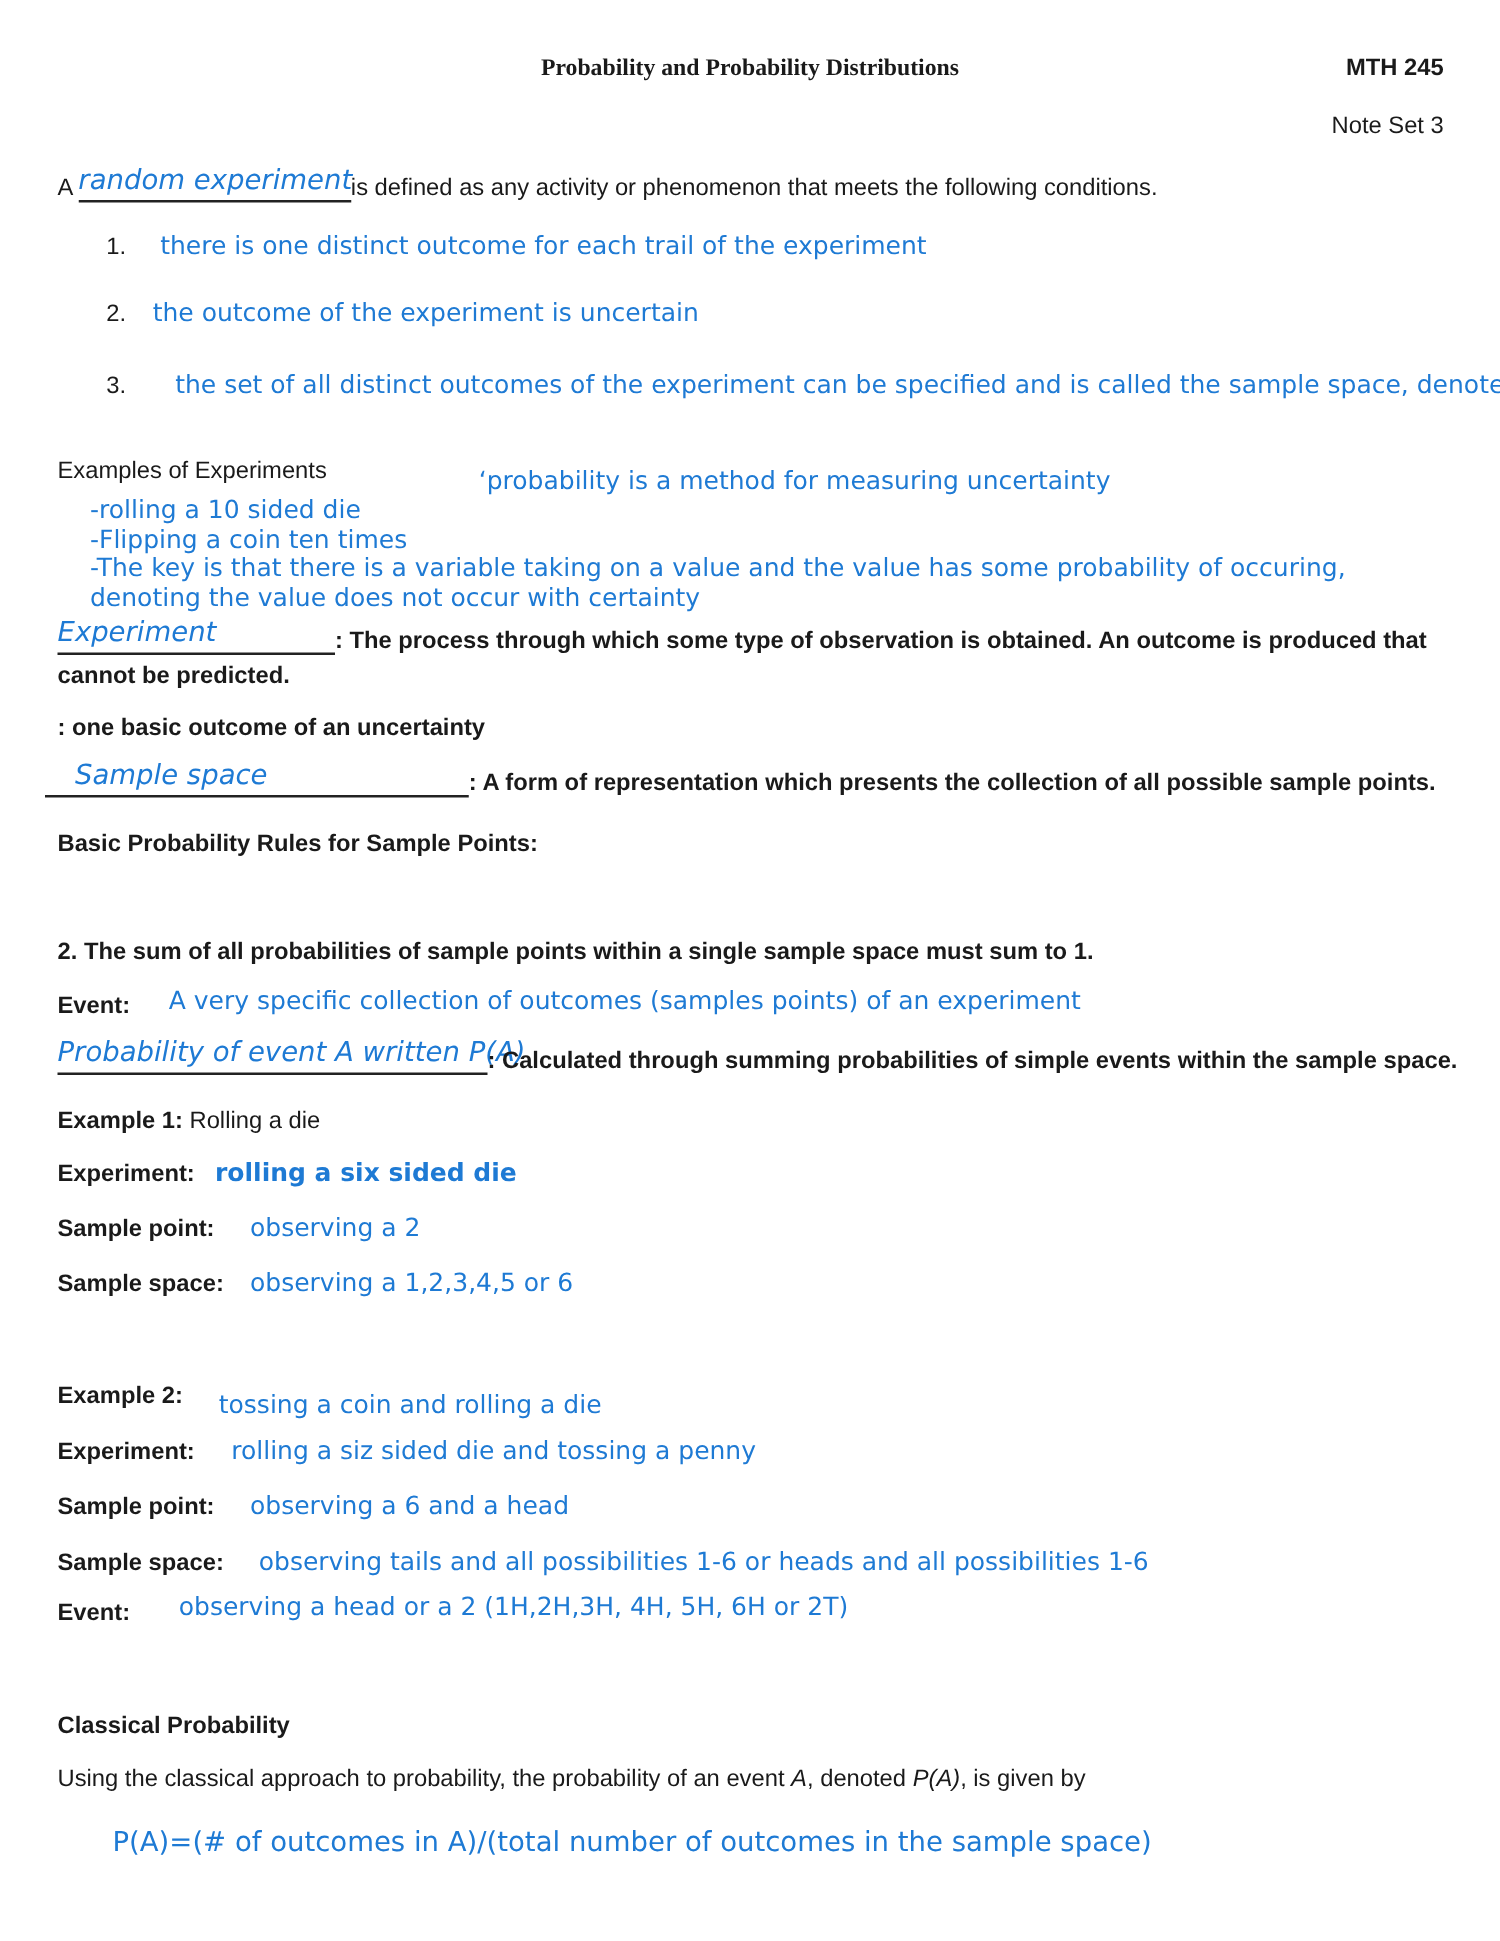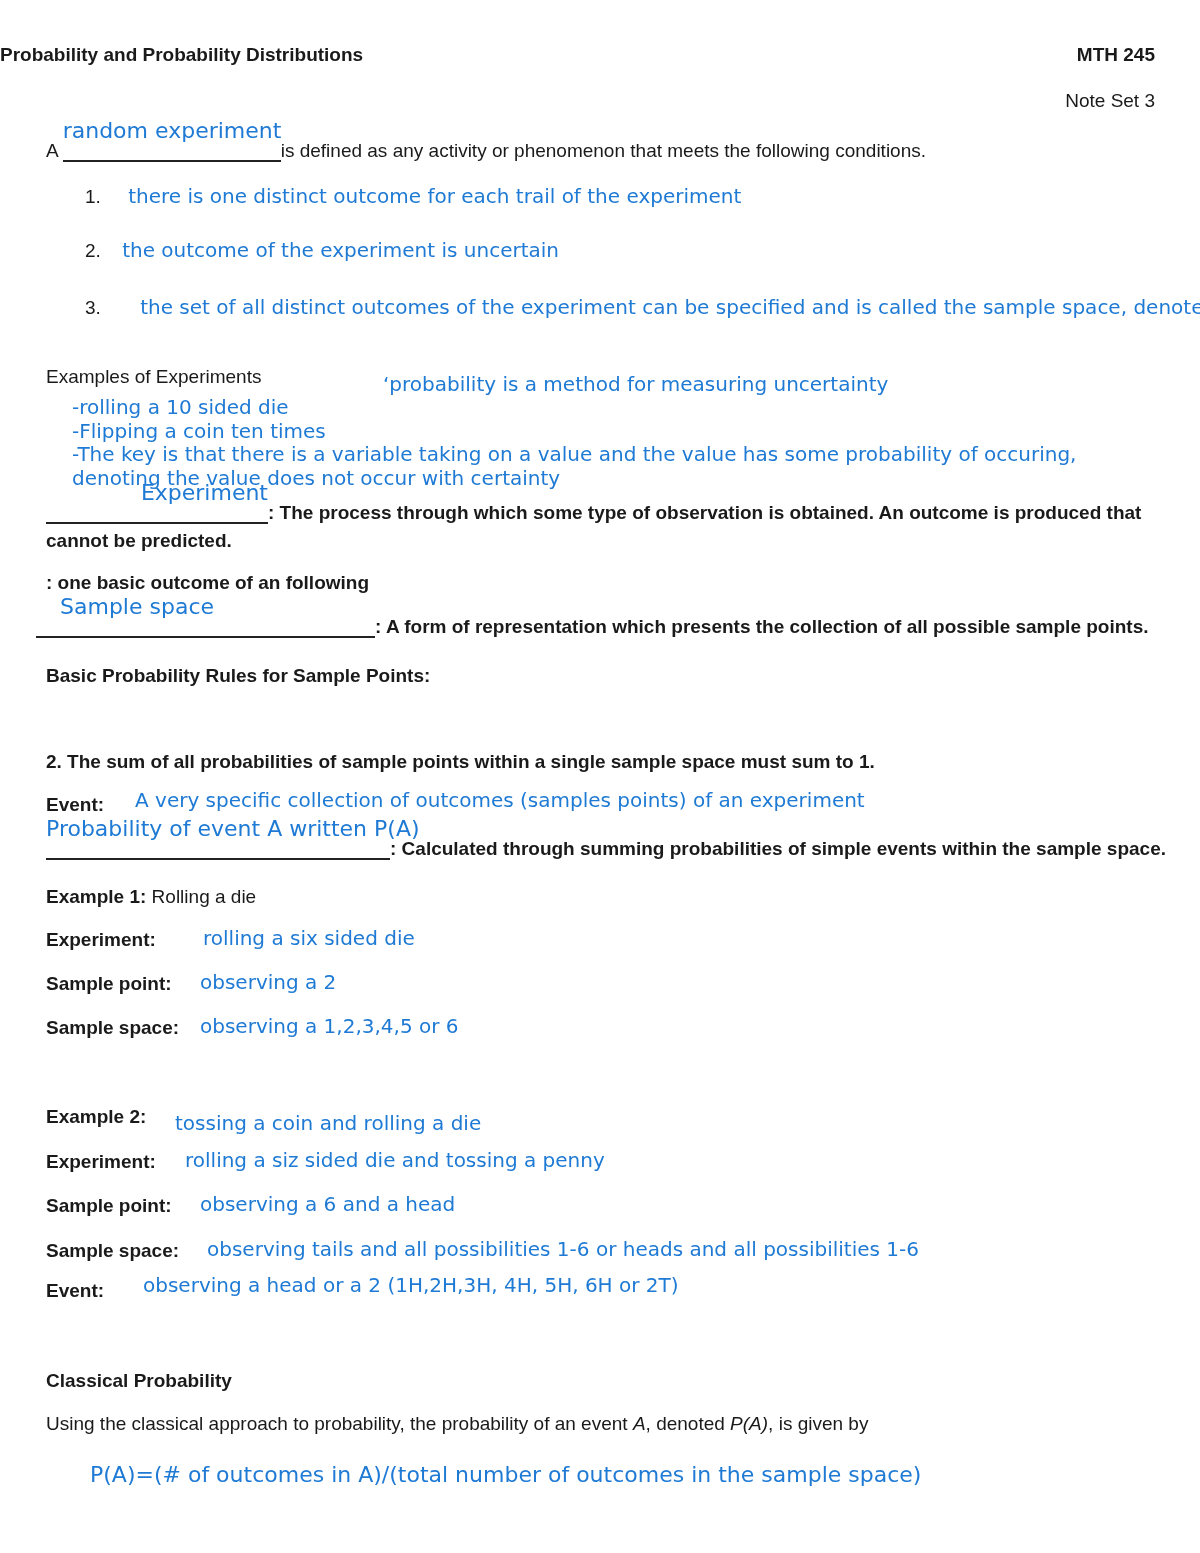--- a/index.html
+++ b/index.html
@@ -19,36 +19,37 @@
   .ink{
     font-family:"DejaVu Sans", sans-serif;
     color:#1e7ad4;
     font-size:20px;
   }
   .ink-lg{font-size:22px;}
   .blankrow{display:flex;align-items:flex-end;}
   .blank{
     display:inline-block;
     border-bottom:2px solid #222;
-    text-align:right;
+    text-align:left;
     line-height:1.1;
-    padding-bottom:17px;
+    padding-bottom:3px;
     flex:0 0 auto;
+    font-style:italic;
   }
   .row{position:absolute;left:0;width:100%;height:26px;}
   .row .lbl{position:absolute;left:46px;font-weight:bold;}
   .row .ans{position:absolute;}
   .bullets div{white-space:normal;line-height:23.5px;}
 </style>
 </head>
 <body>
 
 <div class="page">
 
-  <div class="abs b" style="top:44px;left:0;width:100%;text-align:left;">Probability and Probability Distributions</div>
+  <div class="abs b" style="top:44px;left:0;width:100%;text-align:center;font-family:Liberation Serif, serif;">Probability and Probability Distributions</div>
   <div class="abs b" style="top:44px;right:45px;">MTH 245</div>
   <div class="abs" style="top:90px;right:45px;">Note Set 3</div>
 
   <div class="abs blankrow" style="top:128px;left:46px;height:34px;">
     <span>A</span>
     <span class="blank" style="width:218px;margin-left:4px;">
       <span class="ink ink-lg">random experiment</span>
     </span>
     <span>is defined as any activity or phenomenon that meets the following conditions.</span>
   </div>
@@ -76,21 +77,21 @@
 
   <div class="abs blankrow" style="top:496px;left:46px;height:28px;">
     <span class="blank" style="width:222px;">
       <span class="ink ink-lg">Experiment</span>
     </span>
     <span class="b">: The process through which some type of observation is obtained. An outcome is produced that</span>
   </div>
   <div class="abs b" style="top:530px;left:46px;">cannot be predicted.</div>
 
   <div class="abs blankrow" style="top:566px;left:46px;height:28px;">
-    <span class="b">: one basic outcome of an following</span>
+    <span class="b">: one basic outcome of an uncertainty</span>
   </div>
 
   <div class="abs blankrow" style="top:610px;left:36px;height:28px;">
     <span class="blank" style="width:339px;">
       <span class="ink ink-lg" style="float:left;margin-left:24px;">Sample space</span>
     </span>
     <span class="b">: A form of representation which presents the collection of all possible sample points.</span>
   </div>
 
   <div class="abs b" style="top:665px;left:46px;">Basic Probability Rules for Sample Points:</div>
@@ -106,21 +107,21 @@
       <span class="ink ink-lg">Probability of event A written P(A)</span>
     </span>
     <span class="b">: Calculated through summing probabilities of simple events within the sample space.</span>
   </div>
 
   <div class="abs" style="top:886px;left:46px;">
     <span class="b">Example 1:</span><span> Rolling a die</span>
   </div>
   <div class="row" style="top:929px;">
     <span class="lbl">Experiment:</span>
-    <span class="ans ink" style="left:203px;top:-3px;">rolling a six sided die</span>
+    <span class="ans ink" style="left:172px;top:-3px;font-weight:bold;">rolling a six sided die</span>
   </div>
   <div class="row" style="top:973px;">
     <span class="lbl">Sample point:</span>
     <span class="ans ink" style="left:200px;top:-3px;">observing a 2</span>
   </div>
   <div class="row" style="top:1017px;">
     <span class="lbl">Sample space:</span>
     <span class="ans ink" style="left:200px;top:-3px;">observing a 1,2,3,4,5 or 6</span>
   </div>
 

